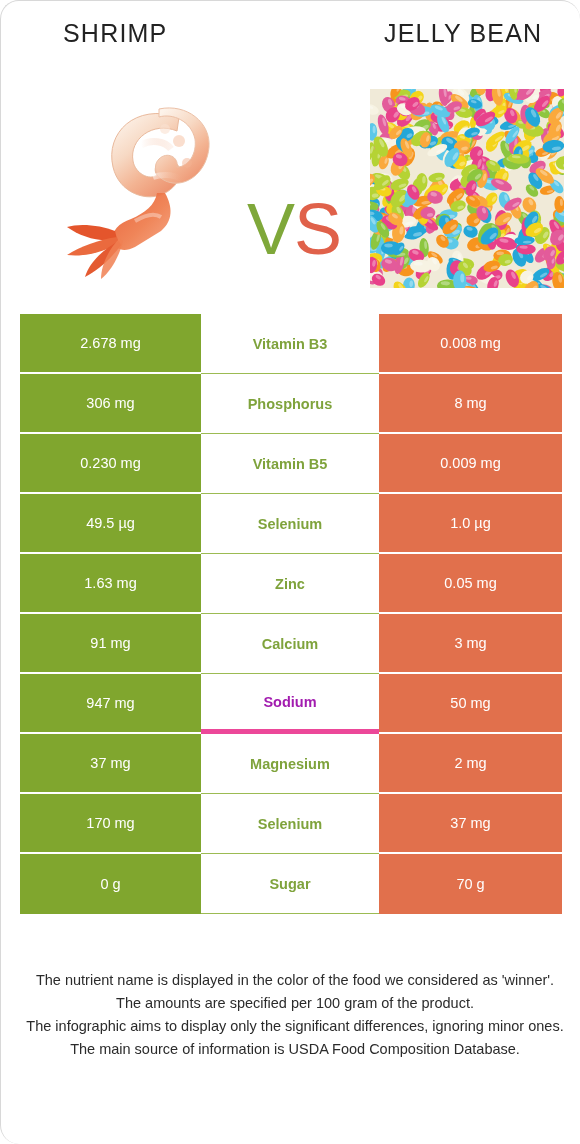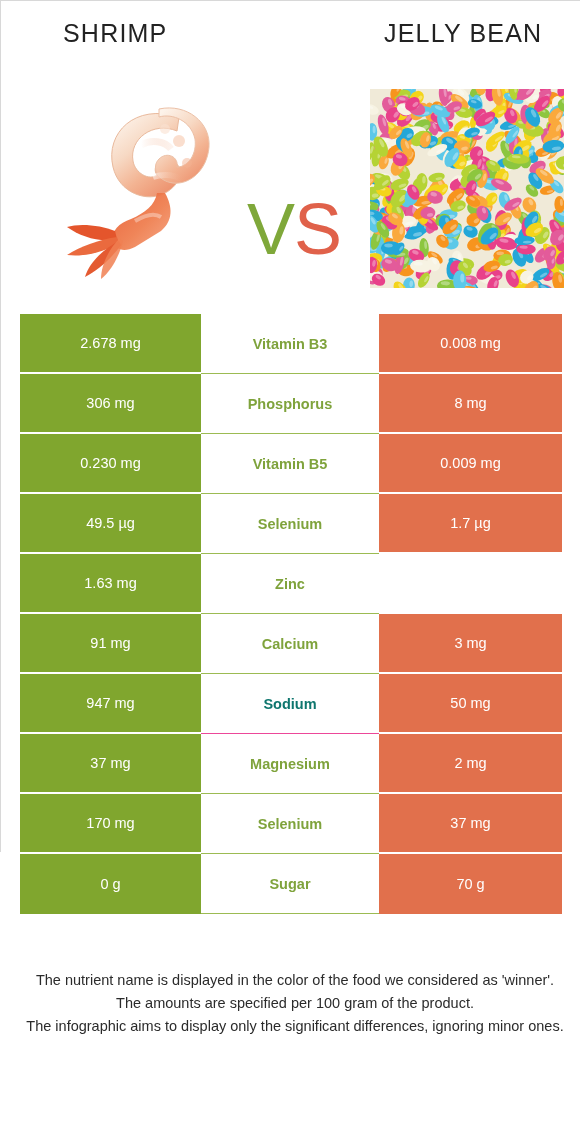--- a/index.html
+++ b/index.html
@@ -10,25 +10,26 @@
     width: 580px;
     height: 1144px;
     background: #ffffff;
     font-family: "Liberation Sans", sans-serif;
     -webkit-font-smoothing: antialiased;
     overflow: hidden;
   }
   .page {
     position: relative;
     width: 580px;
-    height: 852px;
+    height: 1144px;
     background: #ffffff;
     border-left: 1px solid #d8d8d8;
     border-top: 1px solid #d8d8d8;
     box-sizing: border-box;
+    border-radius: 19px;
   }
 
   
   .titles {
     position: absolute;
     top: 18px;
     left: 0;
     width: 580px;
     height: 40px;
   }
@@ -117,22 +118,22 @@
     border-bottom: 2px solid #ffffff;
   }
   .cell.mid {
     width: 178px;
     background: #ffffff;
     font-weight: bold;
     color: #7FA33C;
     border-bottom: 1px solid #9cbb52;
   }
   .cell.mid.alt {
-    color: #0f766e;
-    border-bottom: 1px solid #ec4899;
+    color: #a21caf;
+    border-bottom: 5px solid #ec4899;
   }
   .cell.right {
     width: 183px;
     background: #E1704C;
     color: #ffffff;
     border-bottom: 2px solid #ffffff;
   }
   .row:last-child .cell.left,
   .row:last-child .cell.right {
     border-bottom: none;
@@ -1077,25 +1078,26 @@
         <div class="cell right">8 mg</div>
       </div>
       <div class="row">
         <div class="cell left">0.230 mg</div>
         <div class="cell mid">Vitamin B5</div>
         <div class="cell right">0.009 mg</div>
       </div>
       <div class="row">
         <div class="cell left">49.5 µg</div>
         <div class="cell mid">Selenium</div>
-        <div class="cell right">1.7 µg</div>
+        <div class="cell right">1.0 µg</div>
       </div>
       <div class="row">
         <div class="cell left">1.63 mg</div>
         <div class="cell mid">Zinc</div>
+        <div class="cell right">0.05 mg</div>
       </div>
       <div class="row">
         <div class="cell left">91 mg</div>
         <div class="cell mid">Calcium</div>
         <div class="cell right">3 mg</div>
       </div>
       <div class="row">
         <div class="cell left">947 mg</div>
         <div class="cell mid alt">Sodium</div>
         <div class="cell right">50 mg</div>
@@ -1114,15 +1116,16 @@
         <div class="cell left">0 g</div>
         <div class="cell mid">Sugar</div>
         <div class="cell right">70 g</div>
       </div>
     </div>
 
   <div class="footer">
     <div>The nutrient name is displayed in the color of the food we considered as 'winner'.</div>
     <div>The amounts are specified per 100 gram of the product.</div>
     <div>The infographic aims to display only the significant differences, ignoring minor ones.</div>
+    <div>The main source of information is USDA Food Composition Database.</div>
   </div>
 
 </div>
 
 </body></html>

